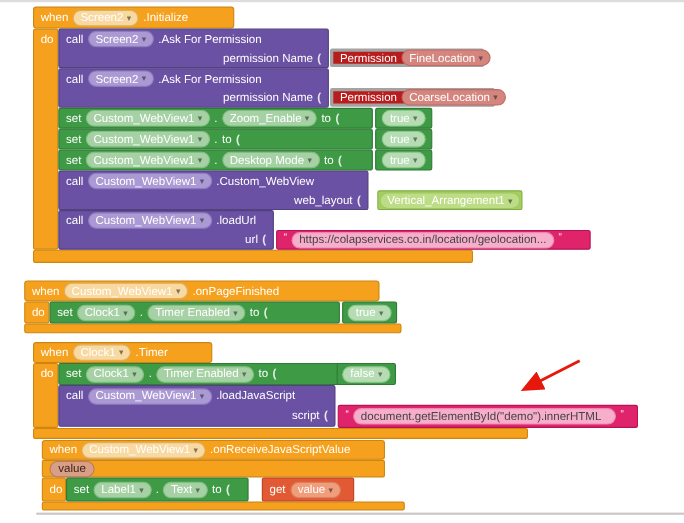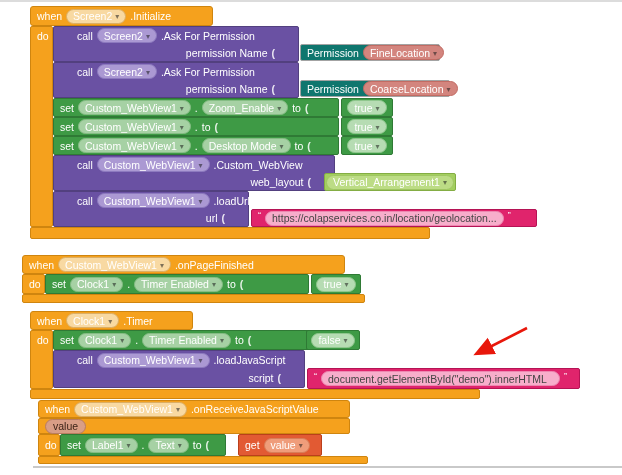--- a/index.html
+++ b/index.html
@@ -2,28 +2,28 @@
 <html><head>
 <meta charset="utf-8">
 <style>
   html,body{margin:0;padding:0;background:#fff;}
   #canvas{position:relative;width:622px;height:475px;background:#ffffff;
           font-family:Liberation Sans, sans-serif;font-size:10.5px;color:#fff;overflow:hidden;}
   .abs{position:absolute;box-sizing:border-box;}
   .row{display:flex;align-items:center;gap:4px;padding:0 6px;white-space:nowrap;}
   .rt{justify-content:flex-end;}
   .col{display:flex;flex-direction:column;}
-  .inrow{display:flex;align-items:center;gap:4px;padding:0 23px;white-space:nowrap;flex:1;}
+  .inrow{display:flex;align-items:center;gap:4px;padding:0 6px;white-space:nowrap;flex:1;}
   
   .ev  {background:#f5a11d;border:1px solid #cf850f;border-radius:3px;}
   .evp {background:#f5a11d;border:1px solid #cf850f;border-radius:2px;}
   .mth {background:#6a51a3;border:1px solid #52407f;border-radius:2px;}
   .setb{background:#3e9a45;border:1px solid #2f7a35;border-radius:2px;}
   .logic{background:#3e9a45;border:1px solid #2f7a35;border-radius:2px;display:flex;align-items:center;justify-content:center;}
-  .perm{background:#0f766e;border:1px solid #a3a3a3;border-radius:2px;}
+  .perm{background:#b91c1c;border:3px solid #a3a3a3;border-radius:2px;}
   .txtb{background:#e0246c;border:1px solid #b51355;border-radius:2px;}
   .comp{background:#a3cf5f;border:1px solid #84ad44;border-radius:2px;display:flex;align-items:center;justify-content:center;}
   .getb{background:#e25a33;border:1px solid #bb3f1b;border-radius:2px;}
   
   .chip{display:inline-flex;align-items:center;gap:3px;height:13px;border-radius:8px;padding:0 6px;line-height:12px;}
   .ch-ev  {background:#f8d9a2;border:1px solid #dcae63;}
   .ch-mth {background:#ab99d3;border:1px solid #8d7abf;}
   .ch-set {background:#a6d1a4;border:1px solid #85bd84;}
   .ch-log {background:#b6dcb3;border:1px solid #8fc78d;}
   .ch-perm{background:#d3857e;border:1px solid #c26b63;}
@@ -168,21 +168,21 @@
             <span>Custom_WebView1</span>
             <span class="caret"></span>
           </span>
         <span>.Custom_WebView</span>
       </div>
       <div class="inrow rt">
         <span>web_layout</span>
         <span class="sock">(</span>
       </div>
     </div>
-    <div class="abs comp" style="left:294px;top:167px;width:132px;height:18px">
+    <div class="abs comp" style="left:313px;top:167px;width:132px;height:18px">
       <span class="chip ch-comp">
           <span>Vertical_Arrangement1</span>
           <span class="caret"></span>
         </span>
     </div>
 
     <div class="abs mth col" style="left:23px;top:185px;width:196px;height:36px">
       <div class="inrow">
         <span>call</span>
         <span class="chip ch-mth">

